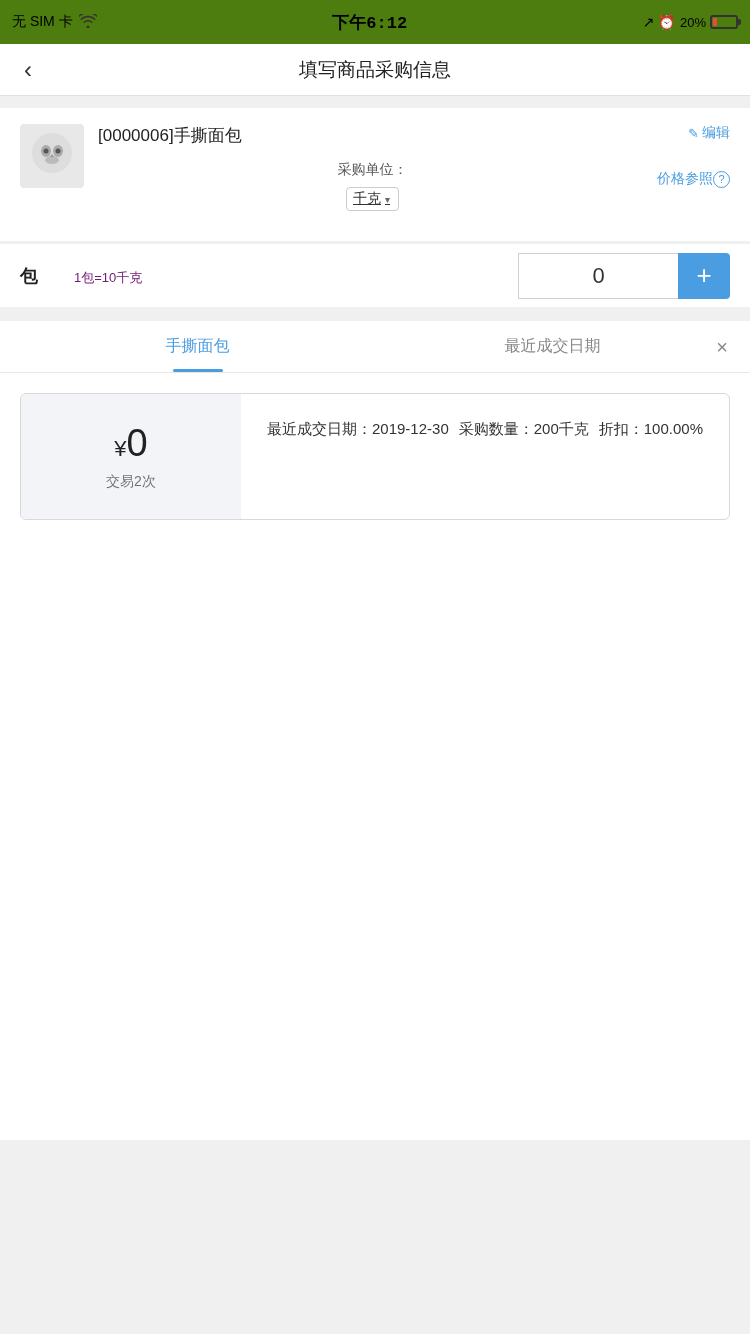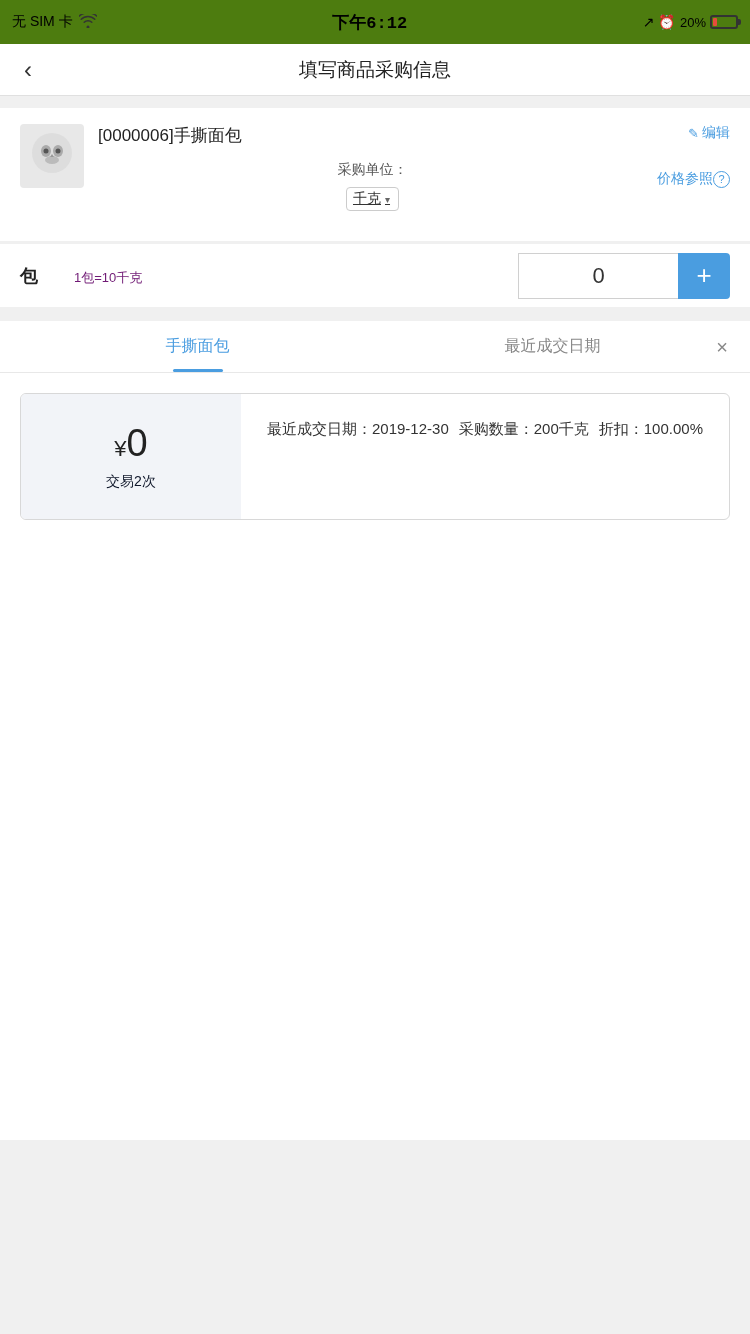--- a/index.html
+++ b/index.html
@@ -323,21 +323,21 @@
       font-weight: 500;
       color: #222;
       margin-bottom: 8px;
     }
     .price-yen {
       font-size: 22px;
       font-weight: 400;
     }
     .price-trades {
       font-size: 14px;
-      color: #0f172a;
+      color: #737373;
     }
     .price-card-right {
       flex: 1;
       padding: 24px 20px;
       display: flex;
       flex-direction: row;
       justify-content: center;
       gap: 10px;
     }
     .price-detail-row {

